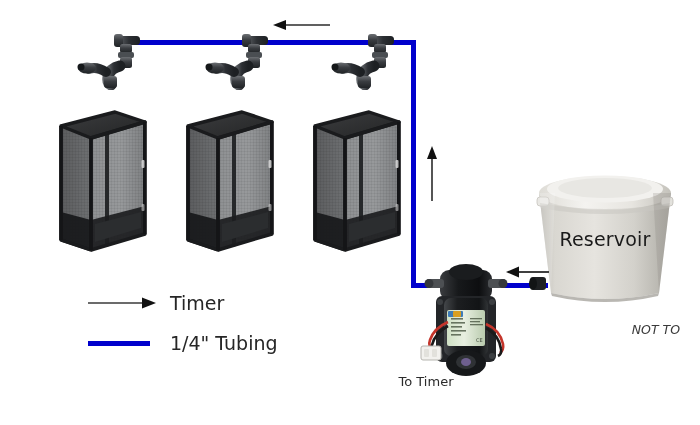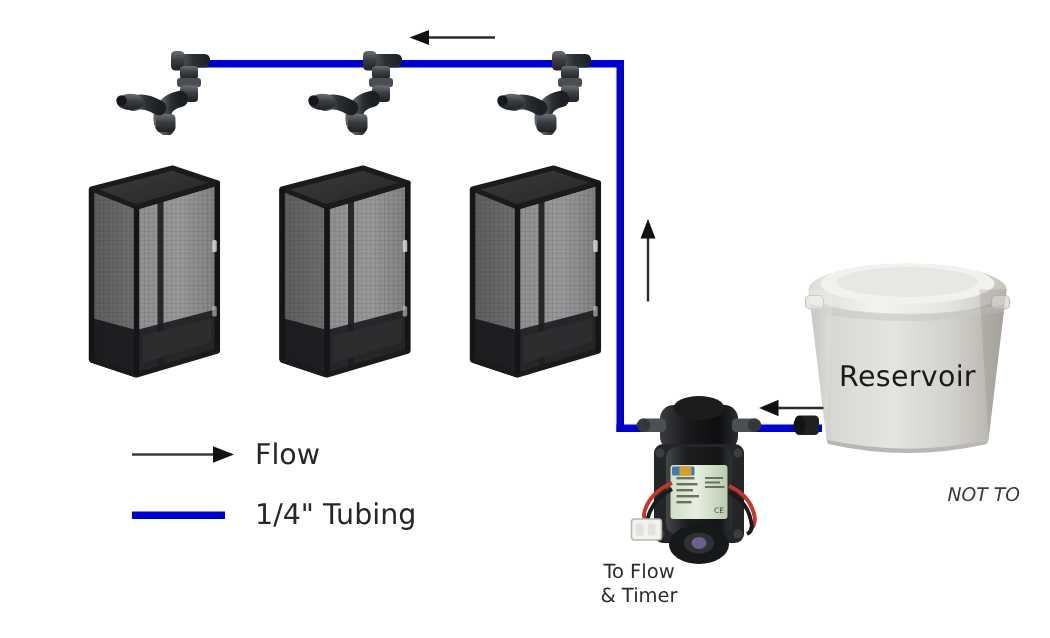--- a/index.html
+++ b/index.html
@@ -51,21 +51,20 @@
   #reservoir svg { display: block; }
   .res-label {
     position: absolute;
     left: 525px;
     top: 228px;
     width: 160px;
     text-align: center;
     font-size: 19px;
     color: #1a1a1a;
     letter-spacing: 0.2px;
-    margin-top: 12px;
   }
   .not-to-scale {
     position: absolute;
     left: 530px;
     top: 322px;
     width: 150px;
     text-align: right;
     font-style: italic;
     font-size: 12.5px;
     line-height: 15px;
@@ -404,22 +403,21 @@
       <path d="M28 64 q-13 7 -16 19 q-2 5 2 8" stroke="#1a1a1a" stroke-width="2.6" fill="none"></path>
       <path d="M66 62 q14 6 17 20 q1 6 -3 9" stroke="#c4352b" stroke-width="2.6" fill="none"></path>
       <path d="M66 66 q13 7 15 21 q1 5 -3 7" stroke="#1a1a1a" stroke-width="2.6" fill="none"></path>
 
       <rect x="1" y="84" width="20" height="14" rx="2" fill="#f2f1ee" stroke="#b6b5b0" stroke-width="1"></rect>
       <rect x="4" y="87" width="5" height="8" rx="1" fill="#e2e1dc"></rect>
       <rect x="12" y="87" width="5" height="8" rx="1" fill="#e2e1dc"></rect>
     </svg>
   </div>
   <div class="pump-label">
-    <div>To Flow</div>
-    <div>&amp; Timer</div>
+    <div>To Timer</div>
   </div>
 
   <div class="arrow" style="left:272px; top:18px;">
     <svg width="60" height="14" viewBox="0 0 60 14">
       <line x1="58" y1="7" x2="12" y2="7" stroke="#2b2b2b" stroke-width="1.6"></line>
       <polygon points="1,7 14,2 14,12" fill="#111111"></polygon>
     </svg>
   </div>
 
   <div class="arrow" style="left:425px; top:145px;">
@@ -438,21 +436,21 @@
 
   <div id="legend">
 
     <div class="legend-row">
       <span class="legend-glyph">
         <svg width="70" height="14" viewBox="0 0 70 14">
           <line x1="0" y1="7" x2="56" y2="7" stroke="#3a3a3a" stroke-width="1.6"></line>
           <polygon points="68,7 54,1.5 54,12.5" fill="#111111"></polygon>
         </svg>
       </span>
-      <span class="legend-text">Flow</span>
+      <span class="legend-text">Timer</span>
     </div>
 
     <div class="legend-row">
       <span class="legend-glyph">
         <span class="legend-swatch"></span>
       </span>
       <span class="legend-text">1/4" Tubing</span>
     </div>
 
   </div>

